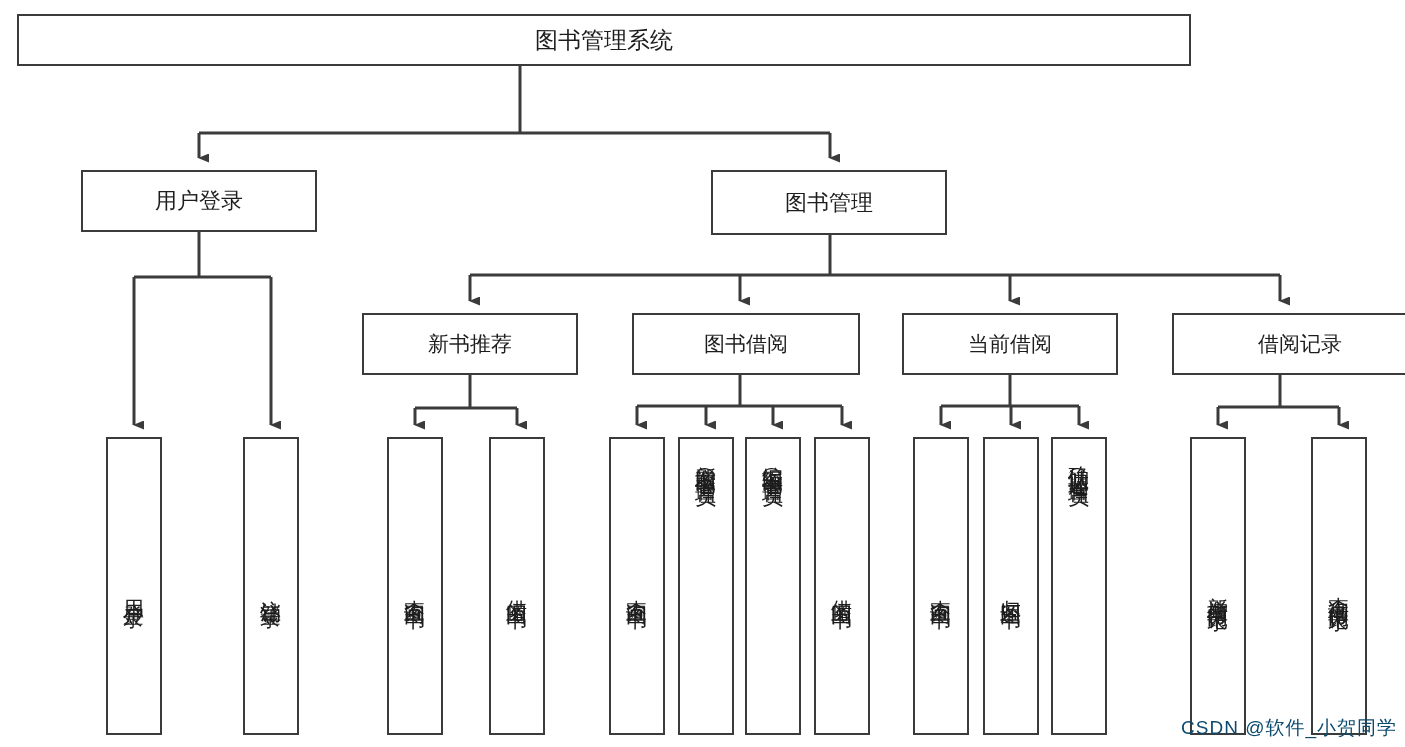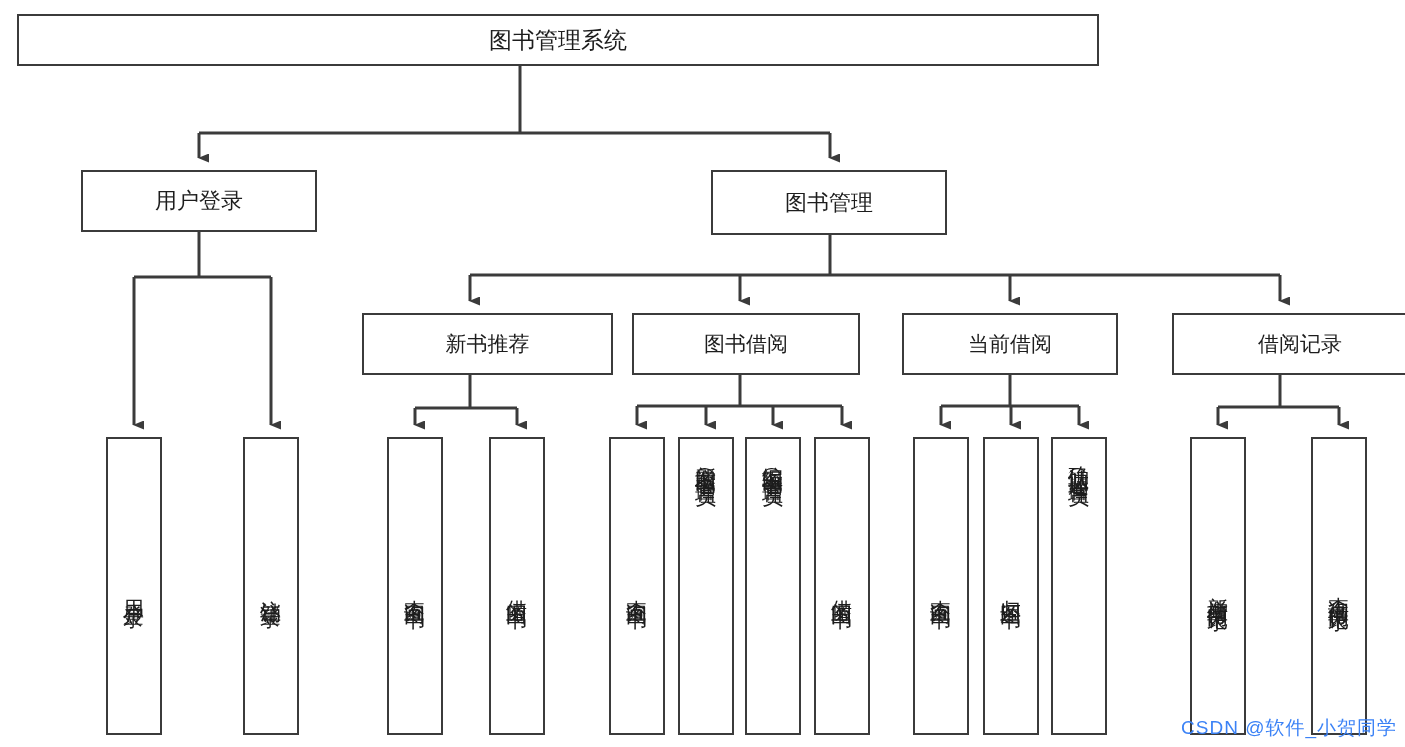--- a/index.html
+++ b/index.html
@@ -67,21 +67,21 @@
   }
   .leaf.tall .leaf-inner {
     align-items: flex-start;
     padding-top: 4px;
   }
   .watermark {
     position: absolute;
     right: 8px;
     bottom: 6px;
     font-size: 19px;
-    color: #3b82f6;
+    color: #0c4a6e;
     letter-spacing: 1px;
     white-space: nowrap;
     pointer-events: none;
   }
 </style>
 </head>
 <body>
 
 <div id="canvas">
 
@@ -128,32 +128,32 @@
       <path d="M1011,406 L1011,425" marker-end="url(#arw)"></path>
       <path d="M1079,406 L1079,425" marker-end="url(#arw)"></path>
 
       <path d="M1280,375 L1280,407"></path>
       <path d="M1218,407 L1339,407"></path>
       <path d="M1218,407 L1218,425" marker-end="url(#arw)"></path>
       <path d="M1339,407 L1339,425" marker-end="url(#arw)"></path>
     </g>
   </svg>
 
-  <div class="node root" id="n-root" style="left: 17px; top: 14px; width: 1082px; height: 52px;">
+  <div class="node root" id="n-root" style="left: 17px; top: 14px; width: 1174px; height: 52px;">
     <span>图书管理系统</span>
   </div>
 
   <div class="node lvl2" id="n-l2-0" style="left: 81px; top: 170px; width: 236px; height: 62px;">
     <span>用户登录</span>
   </div>
   <div class="node lvl2" id="n-l2-1" style="left: 711px; top: 170px; width: 236px; height: 65px;">
     <span>图书管理</span>
   </div>
 
-  <div class="node lvl3" id="n-l3-0" style="left: 362px; top: 313px; width: 251px; height: 62px;">
+  <div class="node lvl3" id="n-l3-0" style="left: 362px; top: 313px; width: 216px; height: 62px;">
     <span>新书推荐</span>
   </div>
   <div class="node lvl3" id="n-l3-1" style="left: 632px; top: 313px; width: 228px; height: 62px;">
     <span>图书借阅</span>
   </div>
   <div class="node lvl3" id="n-l3-2" style="left: 902px; top: 313px; width: 216px; height: 62px; text-align: center;">
     <span>当前借阅</span>
   </div>
   <div class="node lvl3" id="n-l3-3" style="left: 1172px; top: 313px; width: 256px; height: 62px;">
     <span>借阅记录</span>

